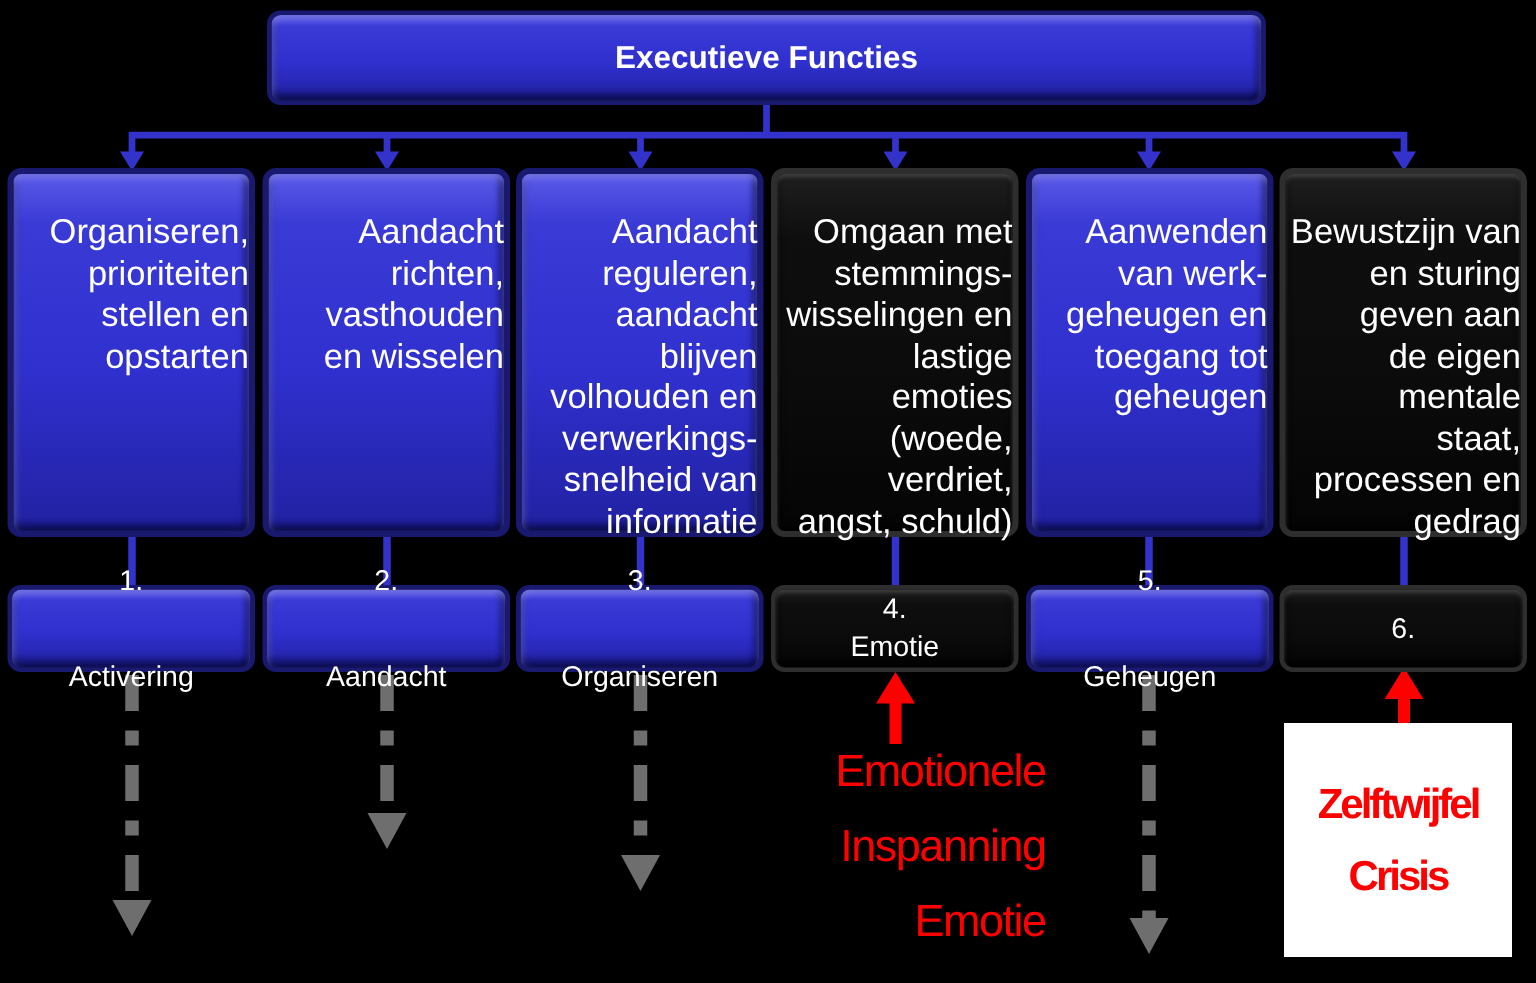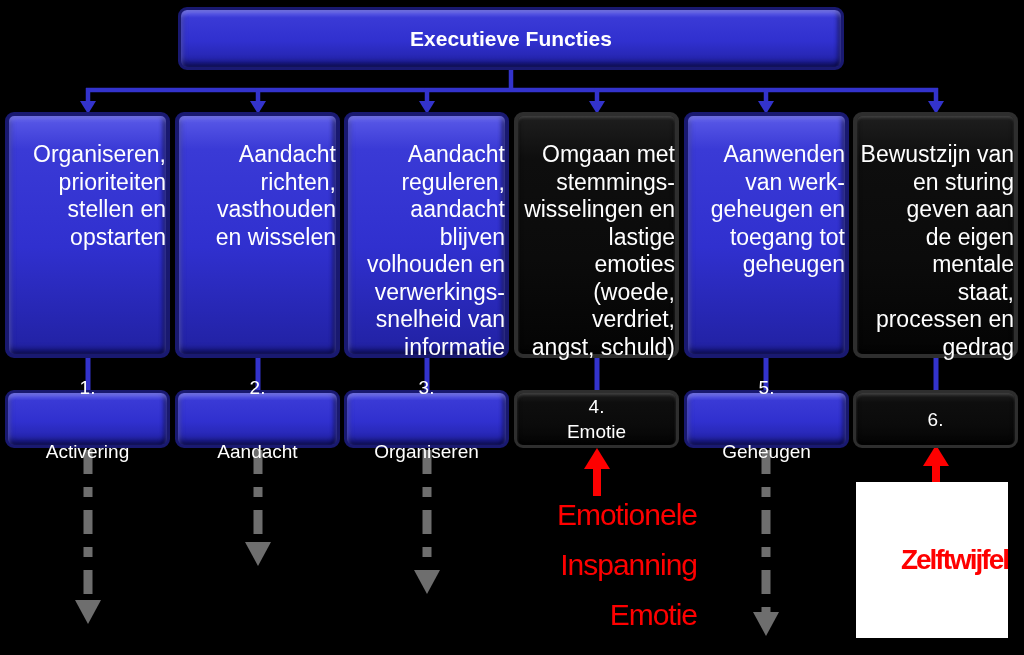--- a/index.html
+++ b/index.html
@@ -47,21 +47,21 @@
   .sb{stroke:var(--connector-blue);} .fb{fill:var(--connector-blue);}
   .sg{stroke:var(--gray-arrow);}     .fg{fill:var(--gray-arrow);}
   .sr{stroke:var(--red);}            .fr{fill:var(--red);}
   .burnout{
     position:absolute;left:497px;top:490px;width:200px;text-align:right;
     color:var(--red);font-weight:normal;font-size:30px;line-height:50px;letter-spacing:-1px;
   }
   .crisis{
     position:absolute;left:856px;top:482px;width:152px;height:156px;
     background:var(--white-box);display:flex;flex-direction:column;
-    justify-content:center;align-items:flex-end;text-align:center;
+    justify-content:center;align-items:center;text-align:center;
     color:var(--red);font-weight:bold;font-size:28px;line-height:48px;letter-spacing:-2px;
   }
 </style>
 </head>
 <body>
 
 <div class="canvas">
 
   <div class="top-box box-blue">
     <div class="top-title">Executieve Functies</div>
@@ -196,15 +196,16 @@
     <div>6.</div>
   </div>
 
   <div class="burnout">
     <div>Emotionele</div>
     <div>Inspanning</div>
     <div>Emotie</div>
   </div>
   <div class="crisis">
     <div>Zelftwijfel</div>
+    <div>Crisis</div>
   </div>
 
 </div>
 
 </body></html>

